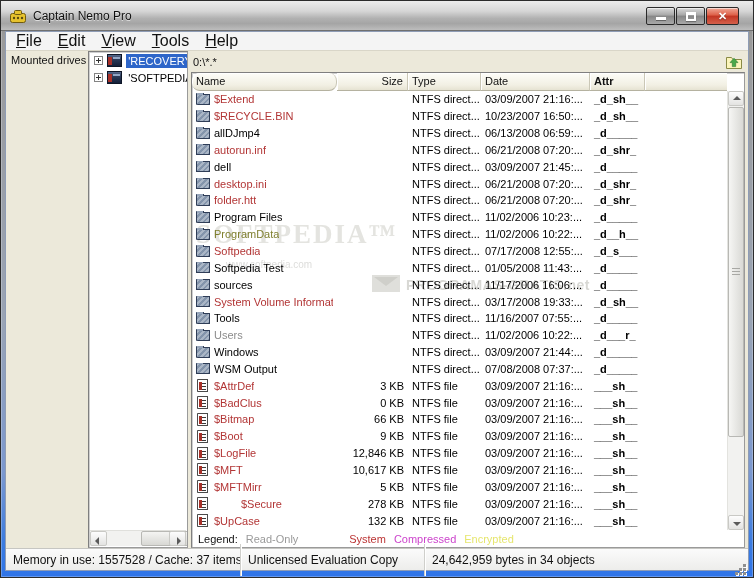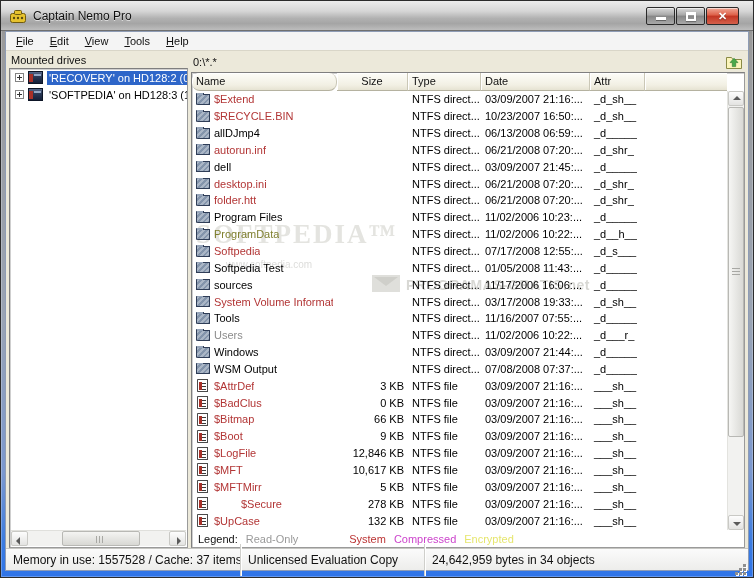--- a/index.html
+++ b/index.html
@@ -17,24 +17,24 @@
   .win-btn{width:29px;height:18px;border:1px solid #2a2a2a;border-radius:2px;position:relative;
     background:linear-gradient(180deg,#d8d8d8 0,#a7a7a7 45%,#868686 50%,#a9a9a9 100%);
     box-shadow:inset 0 1px 0 rgba(255,255,255,.55);cursor:pointer;}
   .win-btn.close{width:33px;background:linear-gradient(180deg,#f0a896 0,#dd5f47 45%,#c23522 50%,#d4604b 100%);}
   .glyph-min{position:absolute;left:9px;bottom:4px;width:10px;height:3px;background:#fff;box-shadow:0 1px 0 rgba(0,0,0,.35);}
   .glyph-max{position:absolute;left:9px;top:4px;width:10px;height:9px;border:2px solid #fff;border-top-width:3px;box-shadow:0 1px 1px rgba(0,0,0,.3);}
   .glyph-close{color:#fff;font-size:11px;font-weight:bold;line-height:16px;text-align:center;display:block;text-shadow:0 1px 1px rgba(0,0,0,.4);}
   
   .app-body{position:absolute;left:4px;right:4px;top:30px;height:540px;background:#ece9da;border:1px solid #8e9cb5;display:flex;flex-direction:column;}
   .menubar{height:19px;background:#f4f4f4;border-bottom:1px solid #d9d6c8;display:flex;align-items:center;padding-left:2px;flex:0 0 auto;}
-  .menu-item{font-size:11px;color:#111;padding:1px 8px 2px 8px;cursor:default;}
+  .menu-item{font-size:16px;color:#111;padding:1px 8px 2px 8px;cursor:default;}
   .content{flex:1 1 auto;display:flex;position:relative;min-height:0;}
   
-  .left-panel{width:182px;flex:0 0 auto;display:flex;flex-direction:column;padding:0 0 0 3px;}
+  .left-panel{width:182px;flex:0 0 auto;display:flex;flex-direction:row;padding:0 0 0 3px;}
   .panel-label{font-size:11px;color:#111;padding:3px 2px 2px 2px;flex:0 0 auto;}
   .tree-box{flex:1 1 auto;background:#fff;border:1px solid #9a9a9a;border-top-color:#7f7f7f;border-left-color:#7f7f7f;
     box-shadow:inset 1px 1px 0 #cfcfcf;position:relative;overflow:hidden;}
   .tree-item{display:flex;align-items:center;height:17px;padding-left:5px;white-space:nowrap;cursor:default;}
   .plusbox{width:9px;height:9px;border:1px solid #848484;background:#fff;position:relative;flex:0 0 auto;margin-right:4px;}
   .plusbox::before{content:"";position:absolute;left:1px;top:3px;width:5px;height:1px;background:#333;}
   .plusbox::after{content:"";position:absolute;left:3px;top:1px;width:1px;height:5px;background:#333;}
   .drive-icon{width:15px;height:13px;flex:0 0 auto;margin-right:4px;position:relative;
     background:linear-gradient(180deg,#56688a 0,#2b3a58 40%,#141f38 100%);border:1px solid #0d1526;}
   .drive-icon::before{content:"";position:absolute;left:0px;top:2px;width:4px;height:8px;background:#a83028;}
@@ -56,27 +56,27 @@
   .right-panel{flex:1 1 auto;display:flex;flex-direction:column;min-width:0;padding:0 3px;}
   .path-strip{height:21px;flex:0 0 auto;display:flex;align-items:center;padding:0 2px;}
   .path-text{font-size:11px;color:#111;flex:1 1 auto;}
   .up-icon{width:18px;height:16px;flex:0 0 auto;cursor:pointer;}
   .list-box{flex:1 1 auto;background:#fff;border:1px solid #9a9a9a;border-top-color:#7f7f7f;border-left-color:#7f7f7f;
     box-shadow:inset 1px 1px 0 #cfcfcf;position:relative;overflow:hidden;display:flex;flex-direction:column;}
   .list-header{height:18px;flex:0 0 auto;display:flex;margin-right:17px;}
   .hcell{font-size:11px;color:#111;padding:2px 4px 0 4px;white-space:nowrap;overflow:hidden;
     background:linear-gradient(180deg,#fdfdf8 0,#f2f0e4 70%,#e6e3d2 100%);
     border-right:1px solid #cac7b6;border-bottom:1px solid #b5b2a0;box-shadow:inset 1px 1px 0 #fff;}
-  .hcell.c-size{text-align:center;}
+  .hcell.c-size{text-align:right;}
   .hcell.filler{flex:1 1 auto;border-right:none;}
   .c-name{width:145px;flex:0 0 auto;border-radius:8px;}
   .c-size{width:71px;flex:0 0 auto;}
   .c-type{width:73px;flex:0 0 auto;}
   .c-date{width:109px;flex:0 0 auto;}
-  .c-attr{width:55px;flex:0 0 auto;}
+  .c-attr{width:55px;flex:0 0 auto;font-weight:bold;}
   .rows-wrap{flex:1 1 auto;position:relative;overflow:hidden;}
   .rows{position:relative;z-index:1;margin-right:17px;}
   .row{display:flex;height:16.85px;align-items:center;cursor:default;}
   .cell{font-size:11px;white-space:nowrap;overflow:hidden;padding:0 4px;color:#000;}
   .cell.c-name{display:flex;align-items:center;}
   .cell.c-size{text-align:right;}
   .name-text{overflow:hidden;text-overflow:clip;white-space:nowrap;}
   .icon-folder{width:14px;height:11px;flex:0 0 auto;margin-right:4px;border:1px solid #2f3d57;position:relative;
     background:repeating-linear-gradient(135deg,#aab6c6 0 2px,#8394ab 2px 4px);}
   .icon-folder::before{content:"";position:absolute;top:-3px;left:-1px;width:6px;height:2px;background:#96a5ba;border:1px solid #2f3d57;border-bottom:none;}

